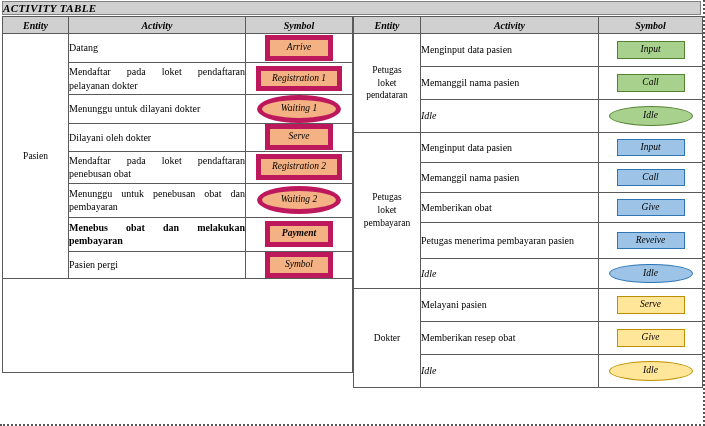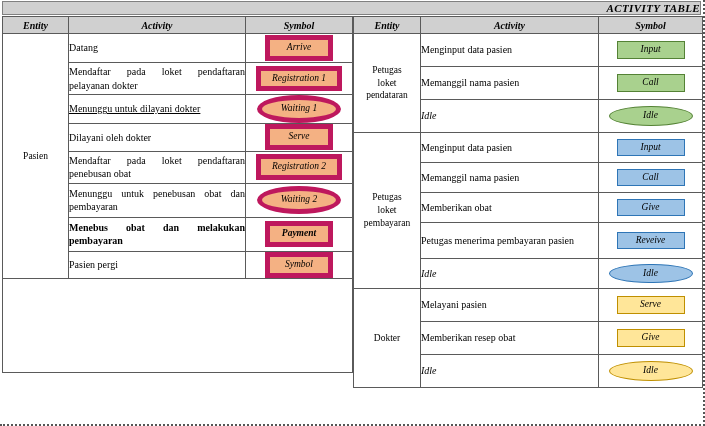--- a/index.html
+++ b/index.html
@@ -36,21 +36,21 @@
     position: absolute;
     left: 2px;
     top: 1px;
     width: 699px;
     height: 14px;
     background: #d0d0d0;
     border: 1px solid #808080;
     box-sizing: border-box;
     display: flex;
     align-items: center;
-    justify-content: flex-end;
+    justify-content: flex-start;
   }
   .title-bar .title-text {
     font-weight: bold;
     font-style: italic;
     font-size: 11px;
     letter-spacing: 0.4px;
     color: #000;
     white-space: nowrap;
   }
 
@@ -179,21 +179,21 @@
       <tbody id="left-body">
           <tr style="height: 29px;">
             <td class="entity-cell" rowspan="8">Pasien</td>
             <td class="activity-cell">Datang</td>
             <td class="symbol-cell"><span class="sym rect orange">Arrive</span></td>
           </tr>
           <tr style="height: 32px;">
             <td class="activity-cell">Mendaftar pada loket pendaftaran pelayanan dokter</td>
             <td class="symbol-cell"><span class="sym rect orange wide">Registration 1</span></td>
           </tr>
-          <tr style="height: 24px; text-decoration: underline;">
+          <tr style="height: 24px;">
             <td class="activity-cell">Menunggu untuk dilayani dokter</td>
             <td class="symbol-cell"><span class="sym ellipse orange">Waiting 1</span></td>
           </tr>
           <tr style="height: 28px;">
             <td class="activity-cell">Dilayani oleh dokter</td>
             <td class="symbol-cell"><span class="sym rect orange">Serve</span></td>
           </tr>
           <tr style="height: 32px;">
             <td class="activity-cell">Mendaftar pada loket pendaftaran penebusan obat</td>
             <td class="symbol-cell"><span class="sym rect orange wide">Registration 2</span></td>

